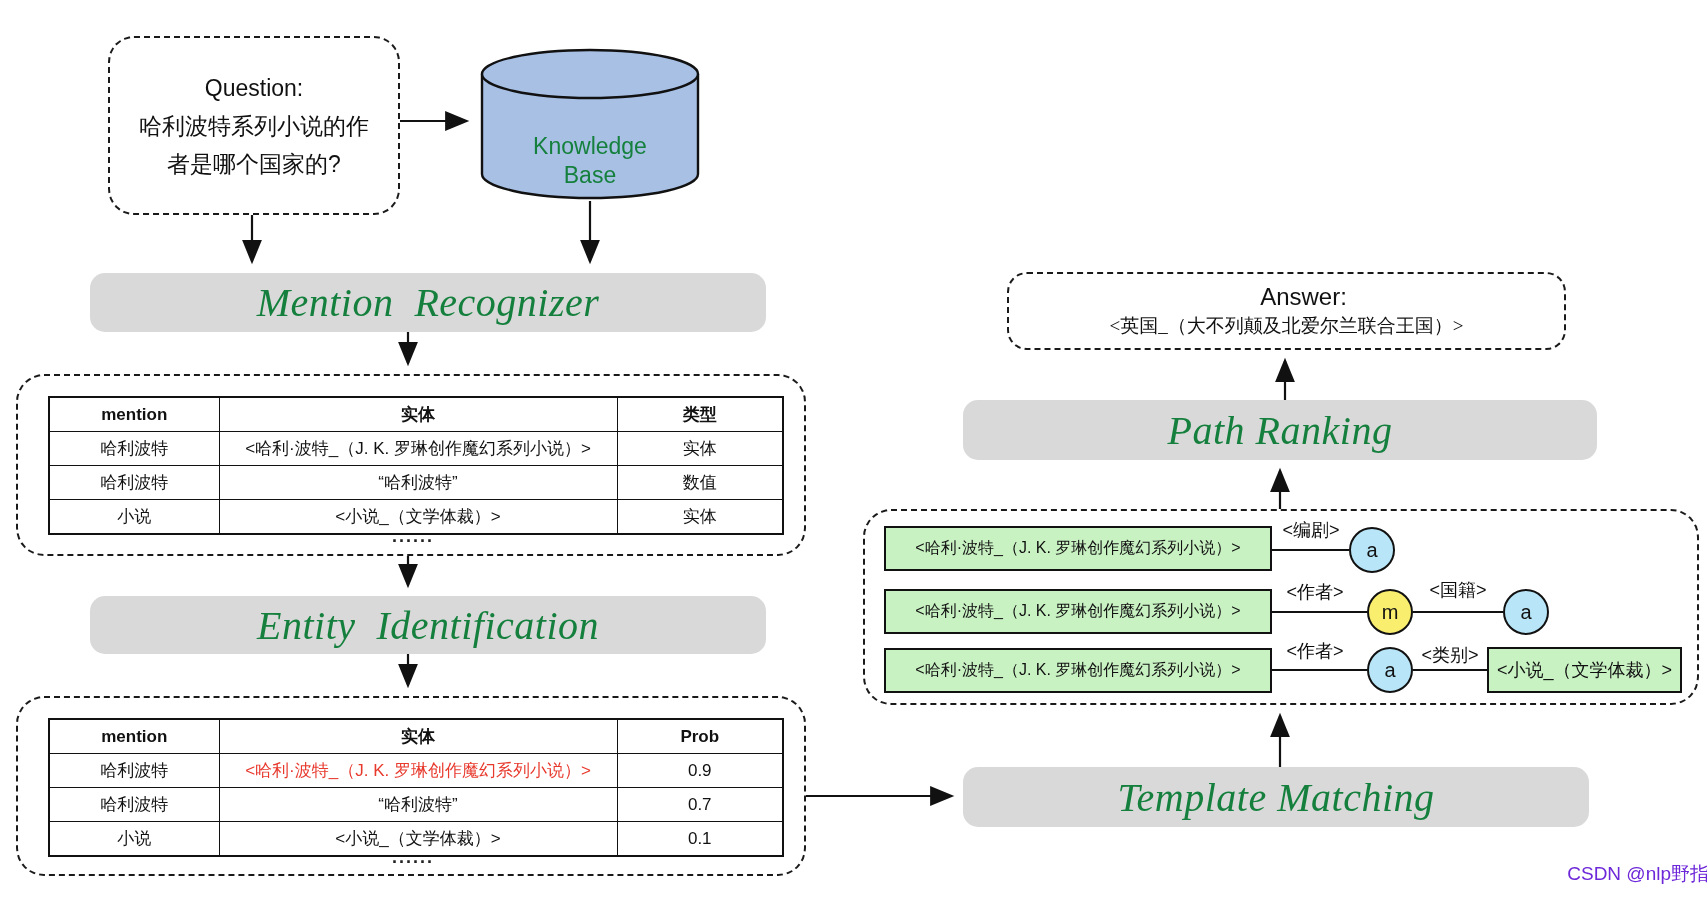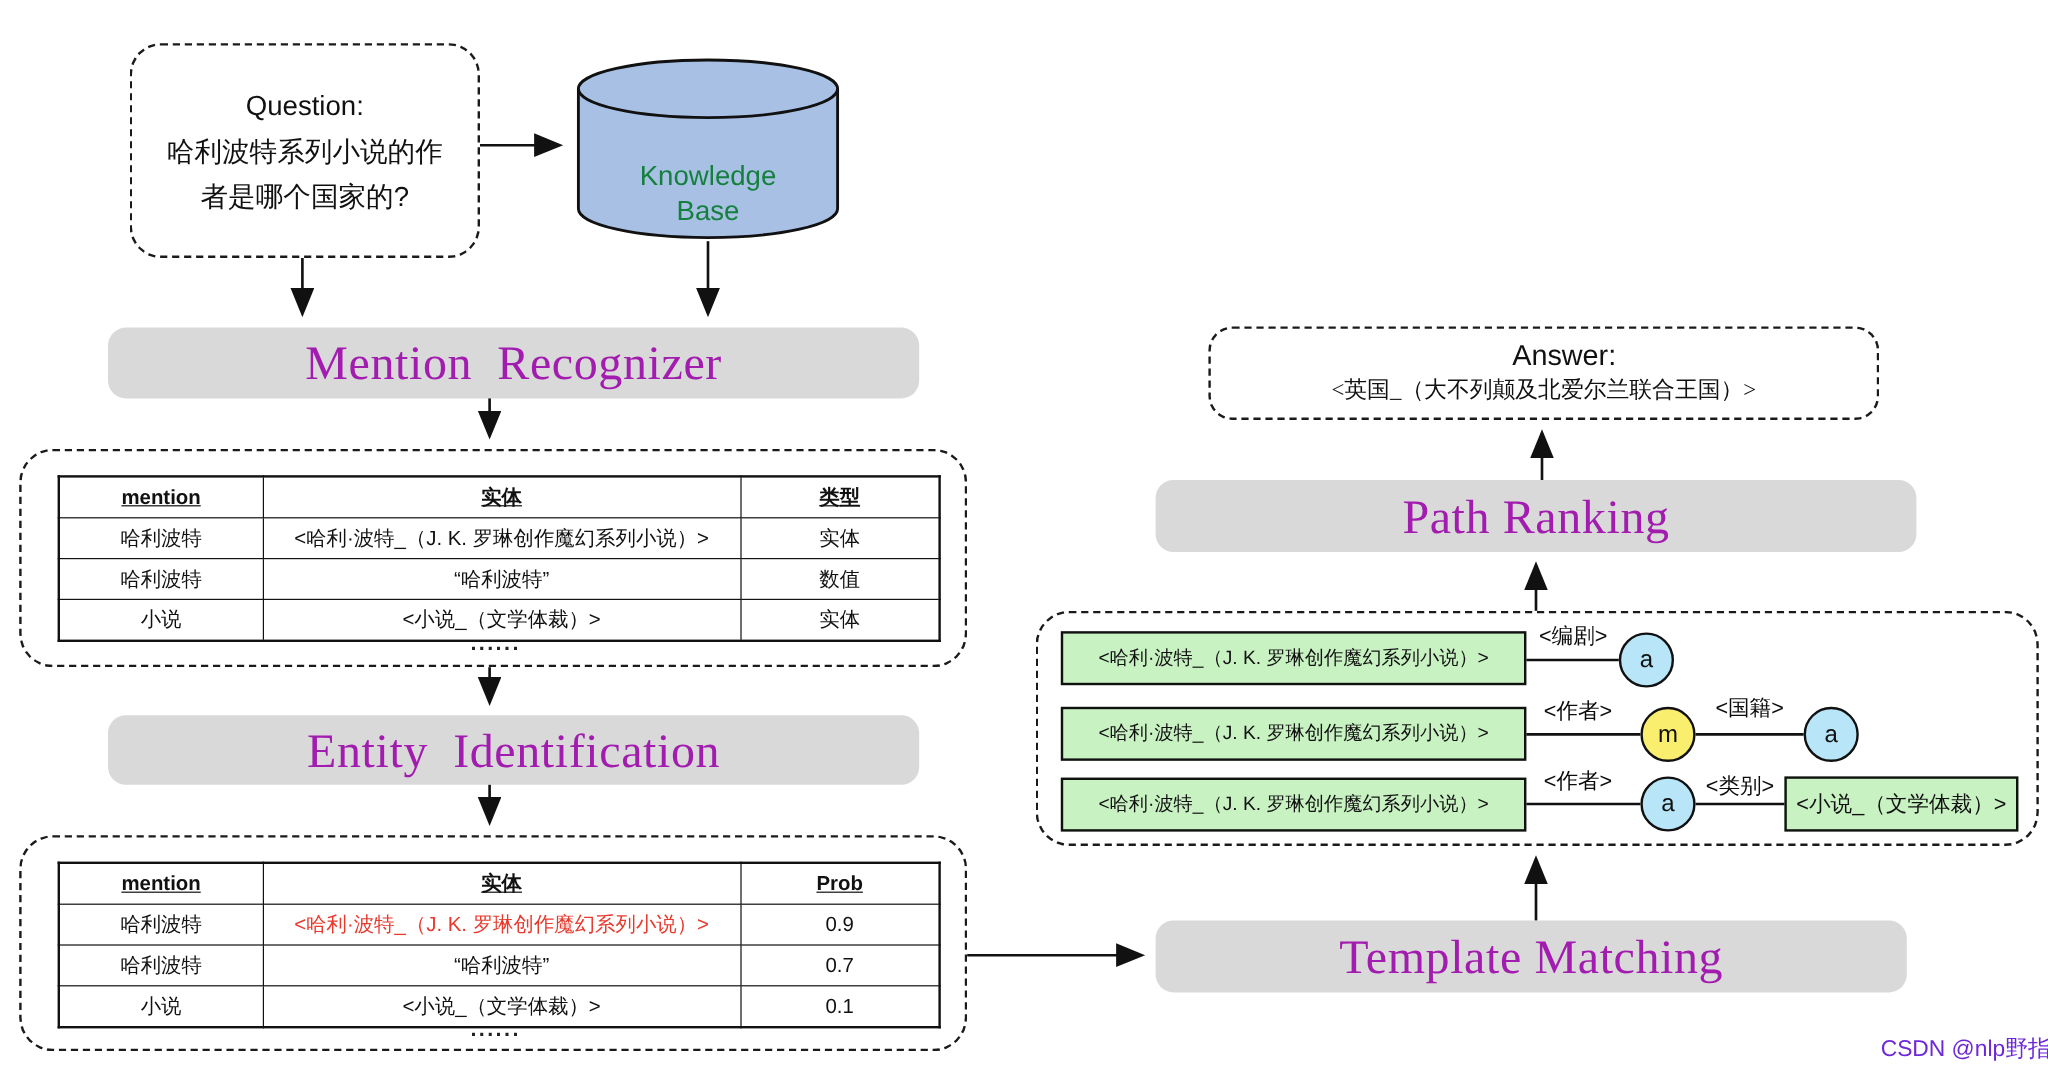--- a/index.html
+++ b/index.html
@@ -15,36 +15,36 @@
 
   
   #kb{position:absolute;left:480px;top:48px;width:220px;height:152px;}
   #kb svg{position:absolute;left:0;top:0;}
   #kb .kb-label{position:absolute;left:0;top:84px;width:100%;text-align:center;
                 font-size:23px;line-height:29px;font-weight:500;color:#15803d;}
 
   
   .stage-bar{position:absolute;background:#d9d9d9;border-radius:15px;
              display:flex;align-items:center;justify-content:center;
-             font-family:"Liberation Serif",serif;font-size:40px;color:#a21caf;
-             white-space:pre;letter-spacing:.5px;}
+             font-family:"Liberation Serif",serif;font-size:40px;color:#15803d;
+             white-space:pre;letter-spacing:.5px;font-style:italic;}
   #bar-mention{left:90px;top:273px;width:676px;height:59px;}
   #bar-entity{left:90px;top:596px;width:676px;height:58px;}
   #bar-pathranking{left:963px;top:400px;width:634px;height:60px;}
   #bar-template{left:963px;top:767px;width:626px;height:60px;}
 
   
   #panel-mention{left:16px;top:374px;width:790px;height:182px;border-radius:28px;}
   #panel-entity{left:16px;top:696px;width:790px;height:180px;border-radius:28px;}
 
   table.dtable{position:absolute;left:30px;top:20px;border-collapse:collapse;table-layout:fixed;
                width:734px;background:#fff;border:2.5px solid #111;}
   table.dtable th,table.dtable td{border:1.6px solid #111;height:33px;padding:0 4px;
                text-align:center;font-size:17px;overflow:hidden;white-space:nowrap;}
-  table.dtable th{font-weight:bold;text-decoration:underline;}
+  table.dtable th{font-weight:bold;}
   .tbl-ellipsis{position:absolute;left:0;width:790px;text-align:center;font-size:18px;
                 letter-spacing:2px;font-weight:bold;color:#222;}
   #panel-mention .tbl-ellipsis{top:150px;}
   #panel-entity .tbl-ellipsis{top:149px;}
 
   
   #answer-box{left:1007px;top:272px;width:559px;height:78px;border-radius:20px;
               display:flex;flex-direction:column;justify-content:center;align-items:center;}
   #answer-box .a-title{font-size:24px;font-weight:500;line-height:30px;margin-left:34px;}
   #answer-box .a-value{font-size:19px;line-height:28px;font-family:Liberation Serif, serif;}

